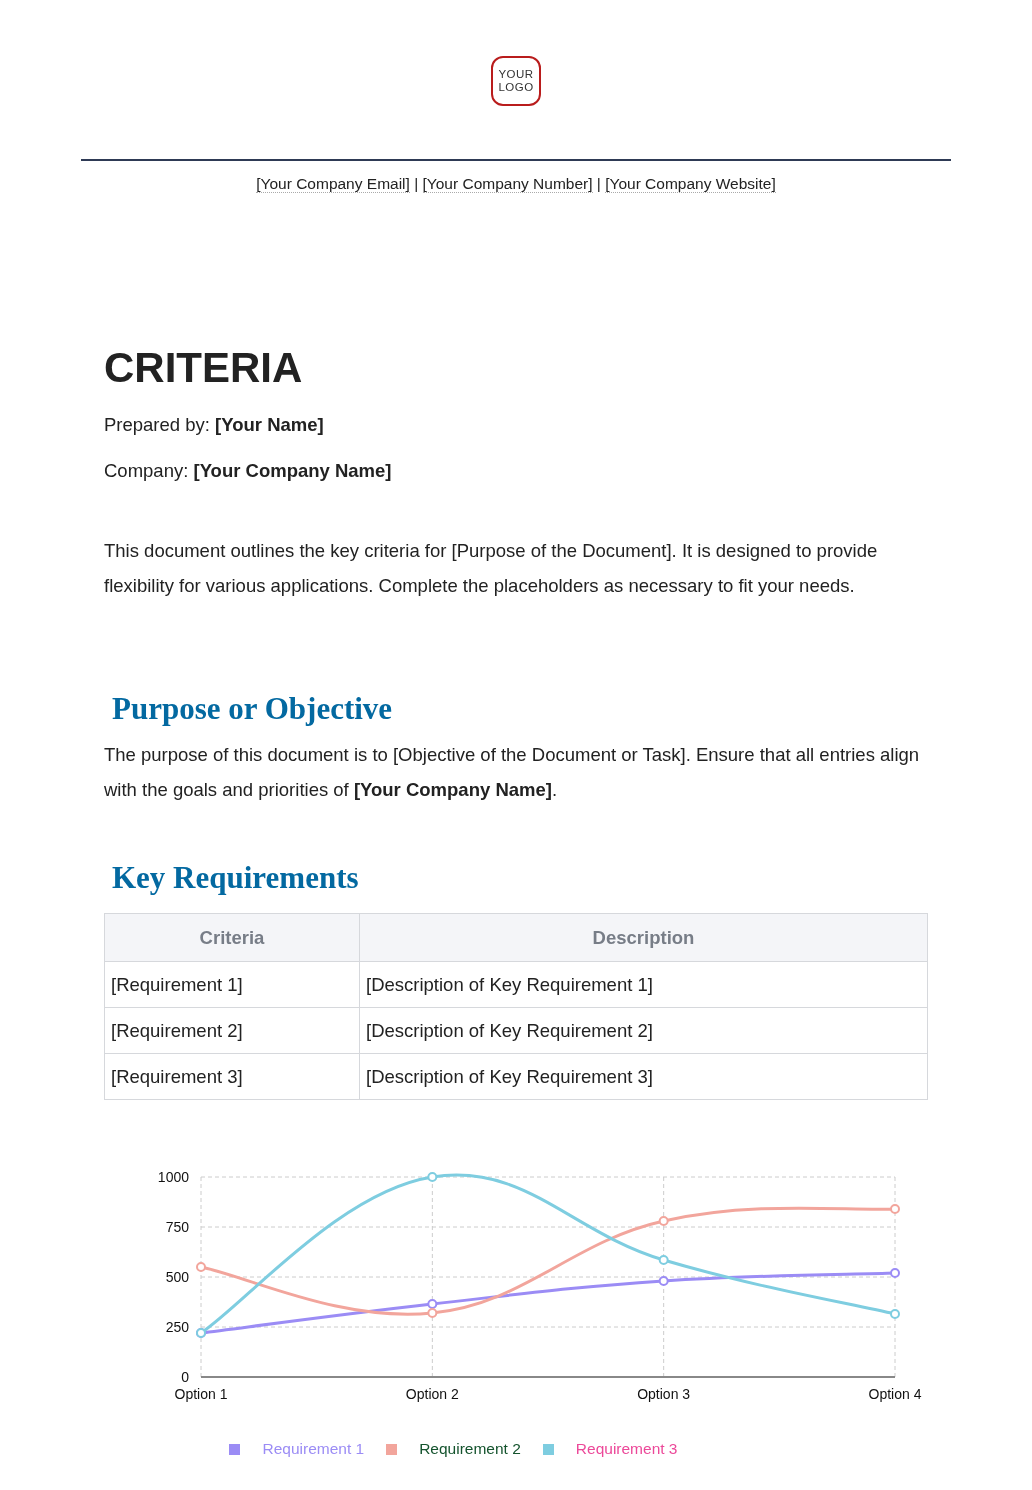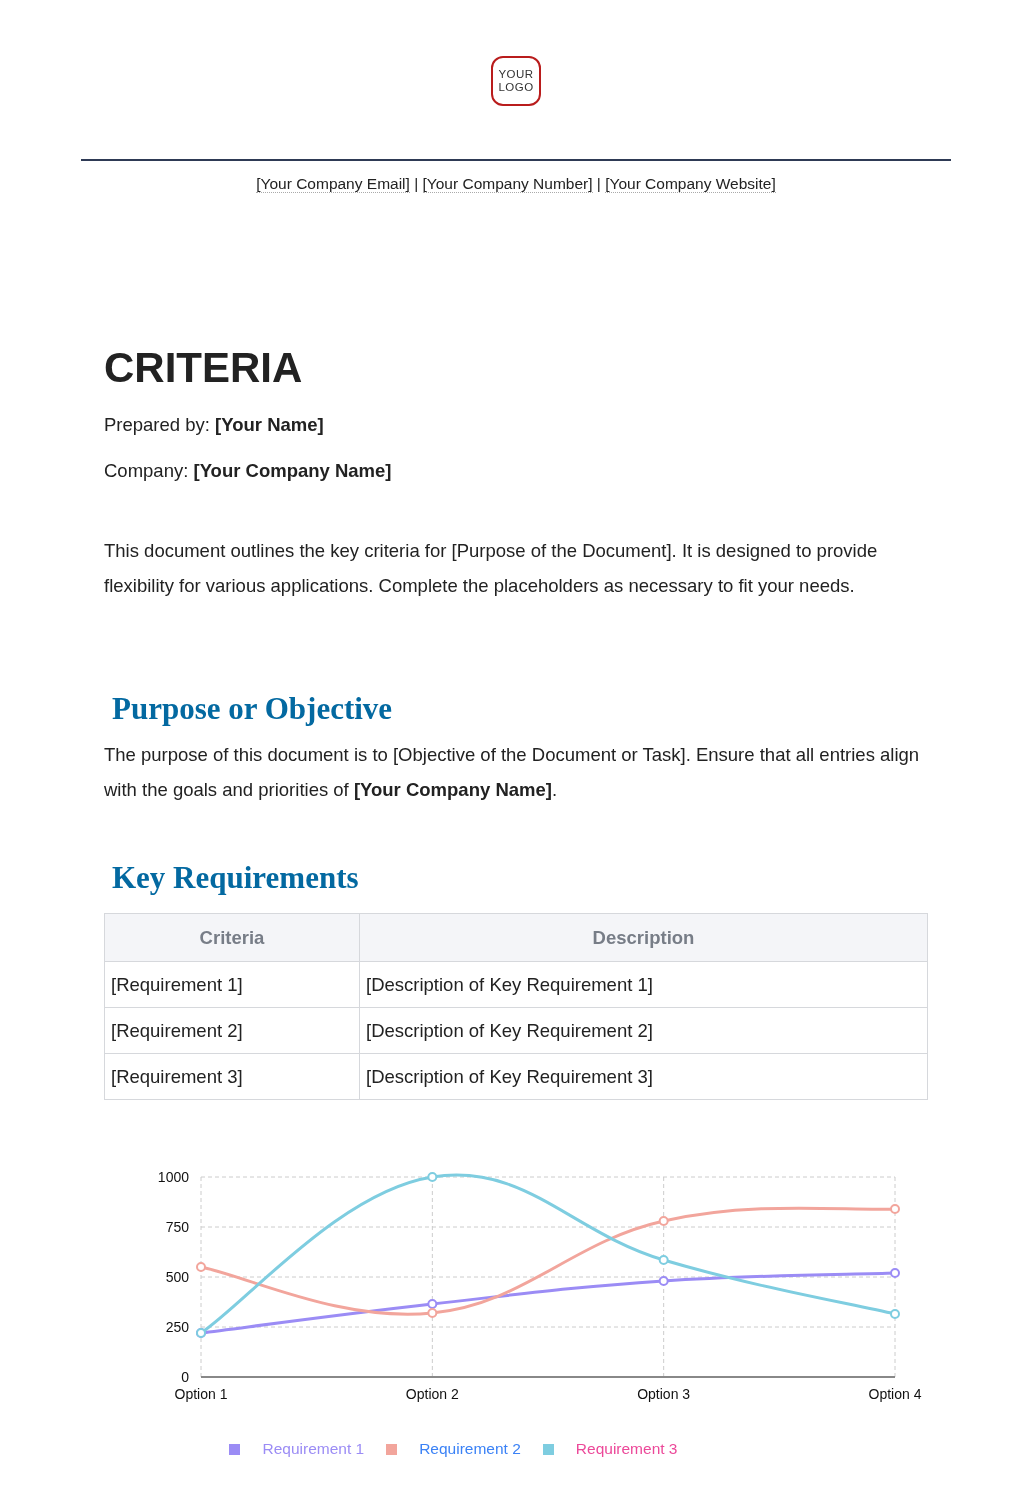--- a/index.html
+++ b/index.html
@@ -120,20 +120,20 @@
       <circle cx="895" cy="164" r="4" fill="#fff" stroke="#7ecde0" stroke-width="2"></circle>
     </svg>
 
   <div class="legend">
     <div class="it">
         <span class="sq" style="background:#9b8cf5"></span>
         <span style="color:#9b8cf5">Requirement 1</span>
       </div>
     <div class="it">
         <span class="sq" style="background:#f2a59c"></span>
-        <span style="color:#3b82f6">Requirement 2</span>
+        <span style="color:#14532d">Requirement 2</span>
       </div>
     <div class="it">
         <span class="sq" style="background:#7ecde0"></span>
         <span style="color:#ec4899">Requirement 3</span>
       </div>
   </div>
 </div>
 
 </body></html>

